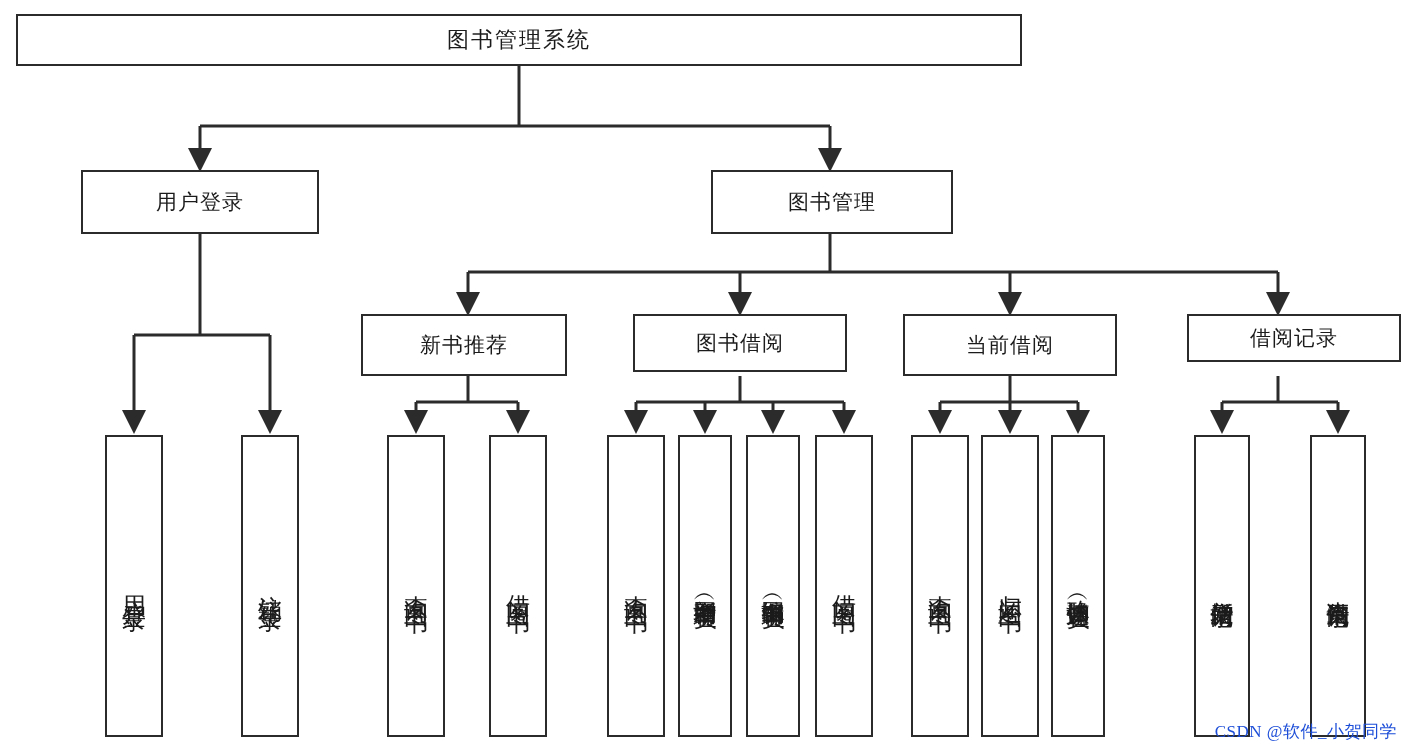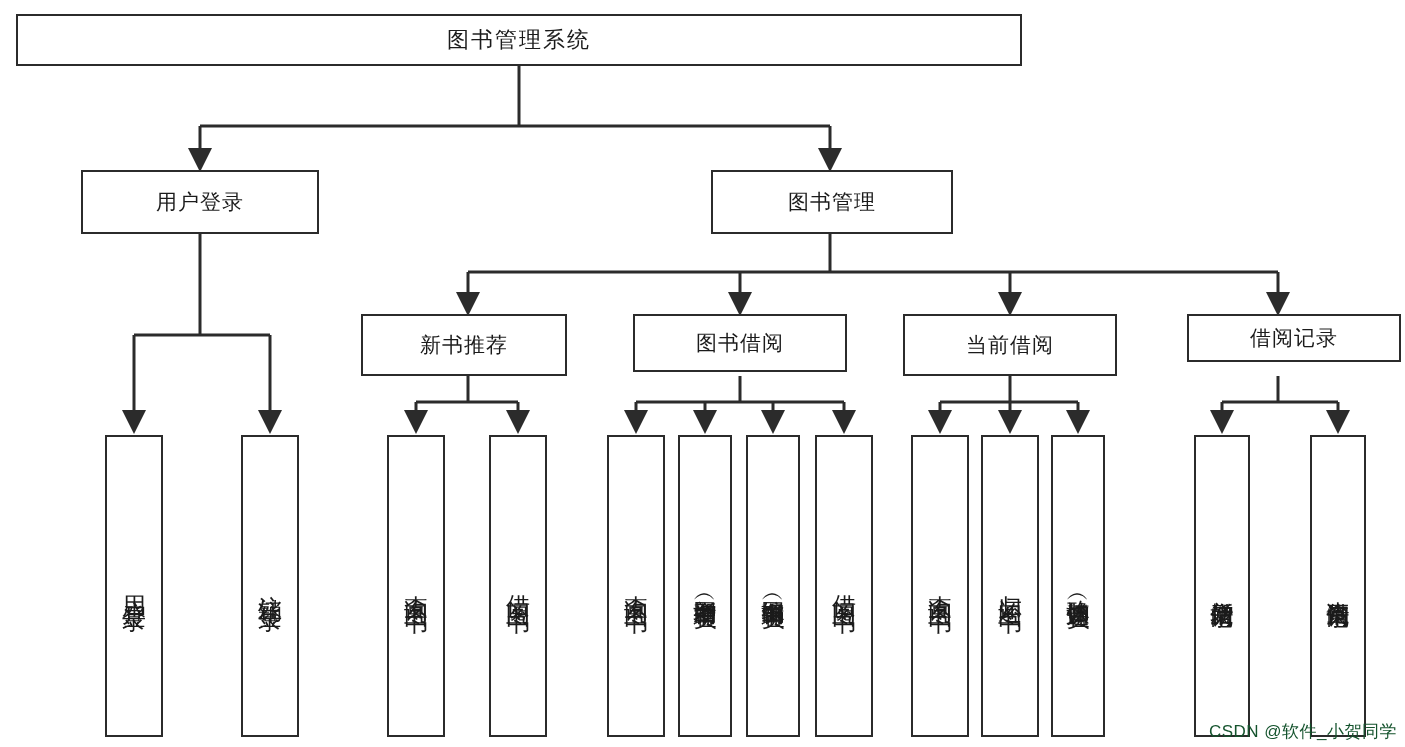--- a/index.html
+++ b/index.html
@@ -58,25 +58,26 @@
   }
   .node.v.tight .lbl{
     font-size:23px;
     letter-spacing:1px;
   }
   .watermark{
     position:absolute;
     right:8px;
     bottom:4px;
     font-size:17px;
-    color:#14532d;
+    color:#1d4ed8;
     letter-spacing:0.5px;
     white-space:nowrap;
     z-index:5;
     pointer-events:none;
+    font-family:Liberation Serif, serif;
   }
 </style>
 </head>
 <body>
 
 <div id="canvas">
 
   <svg id="wires" viewBox="0 0 1405 747" width="1405" height="747" xmlns="http://www.w3.org/2000/svg">
     <defs>
       <marker id="arrow" viewBox="0 0 12 12" refX="10" refY="6" markerWidth="8" markerHeight="8" orient="auto-start-reverse">

